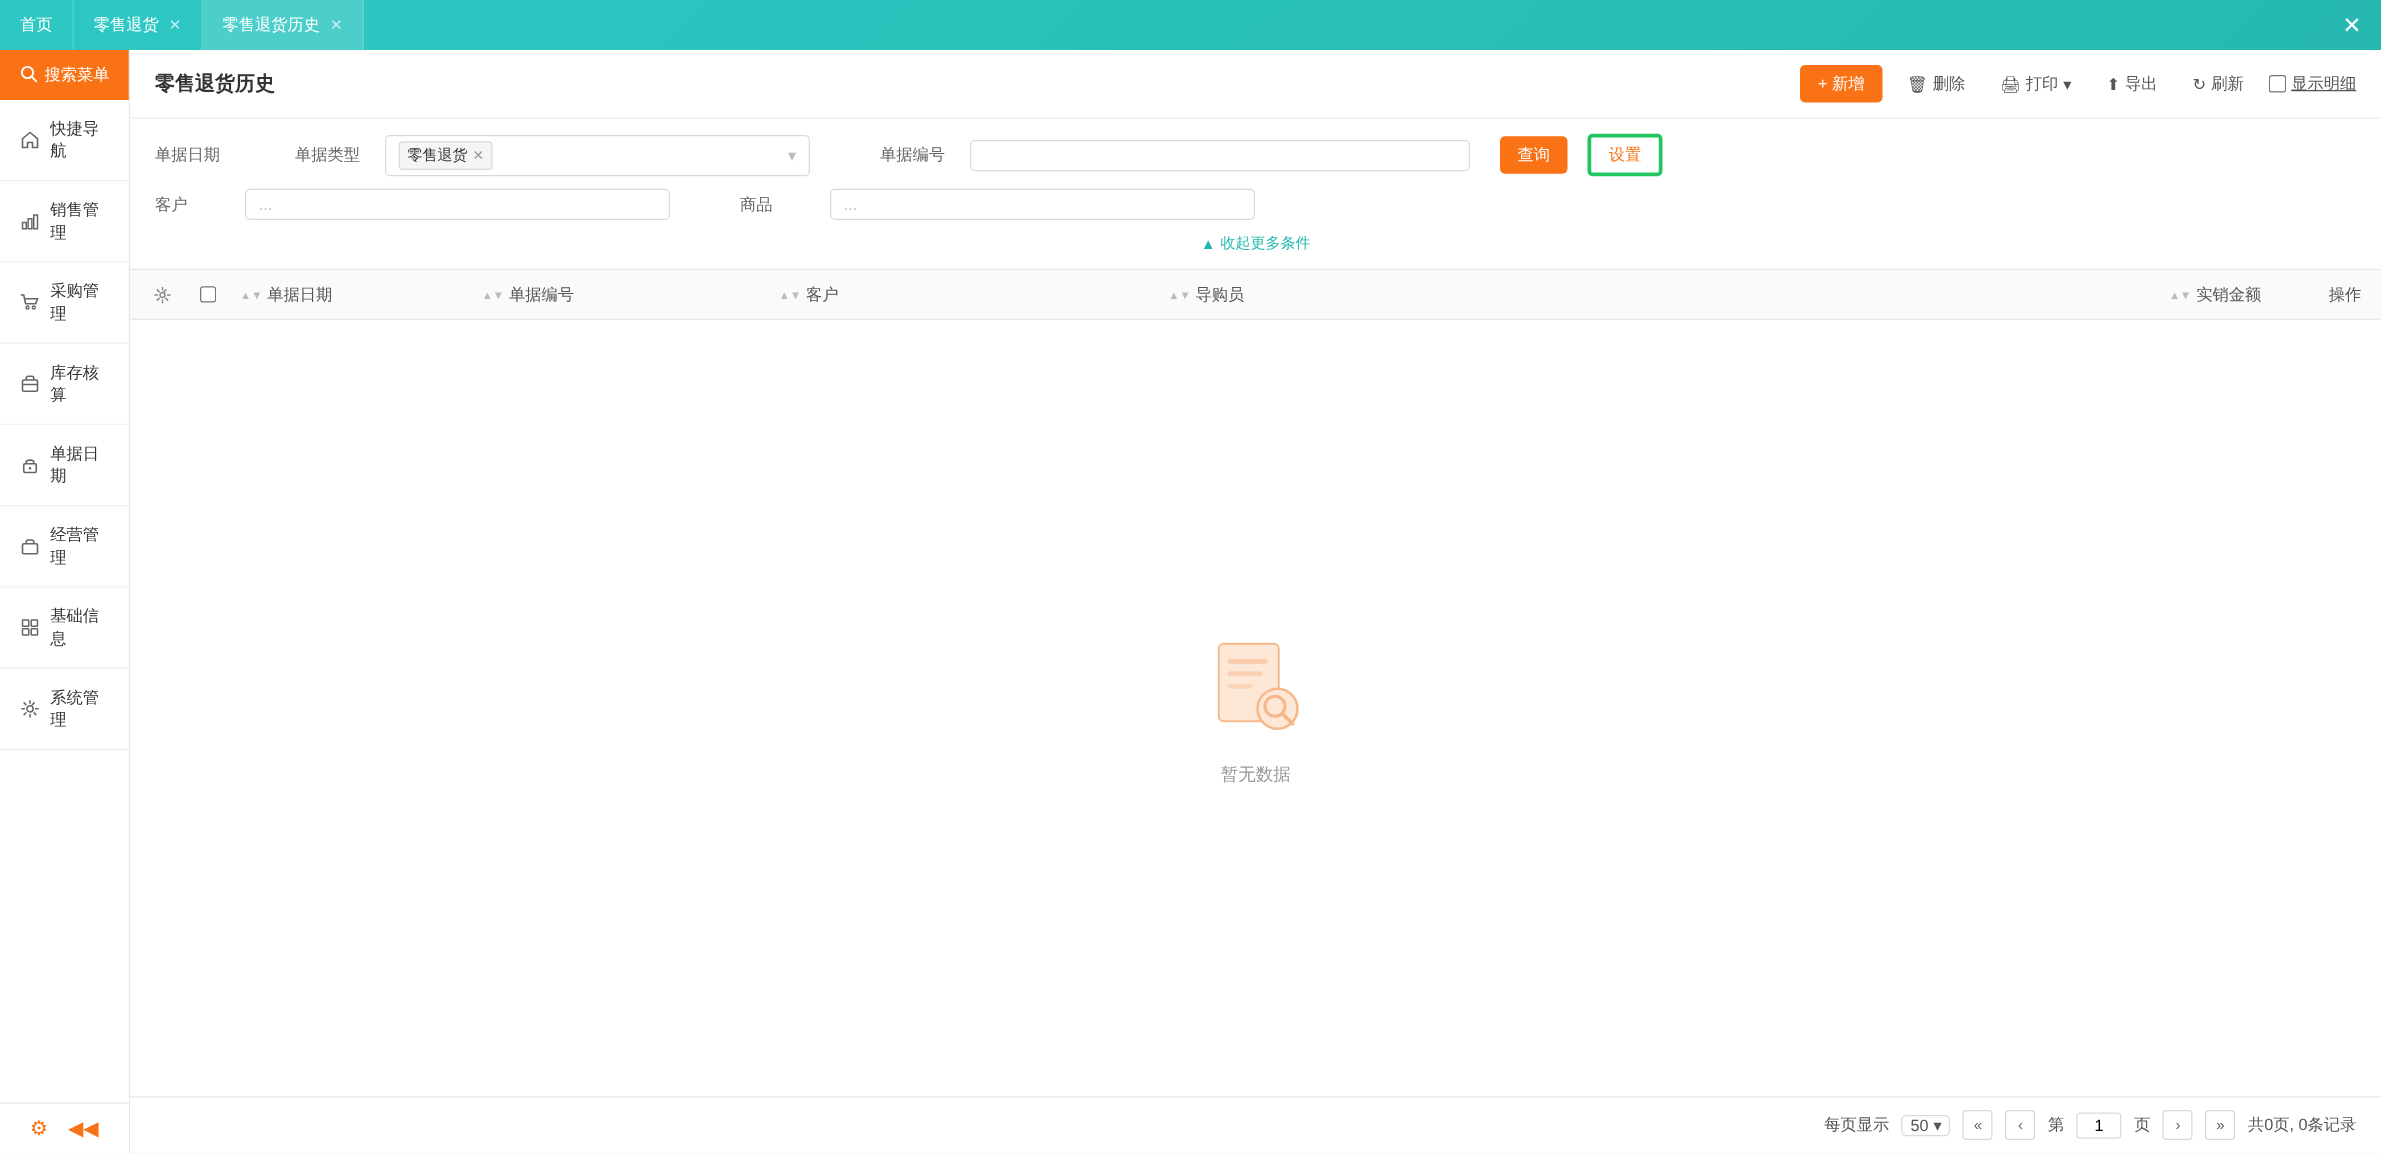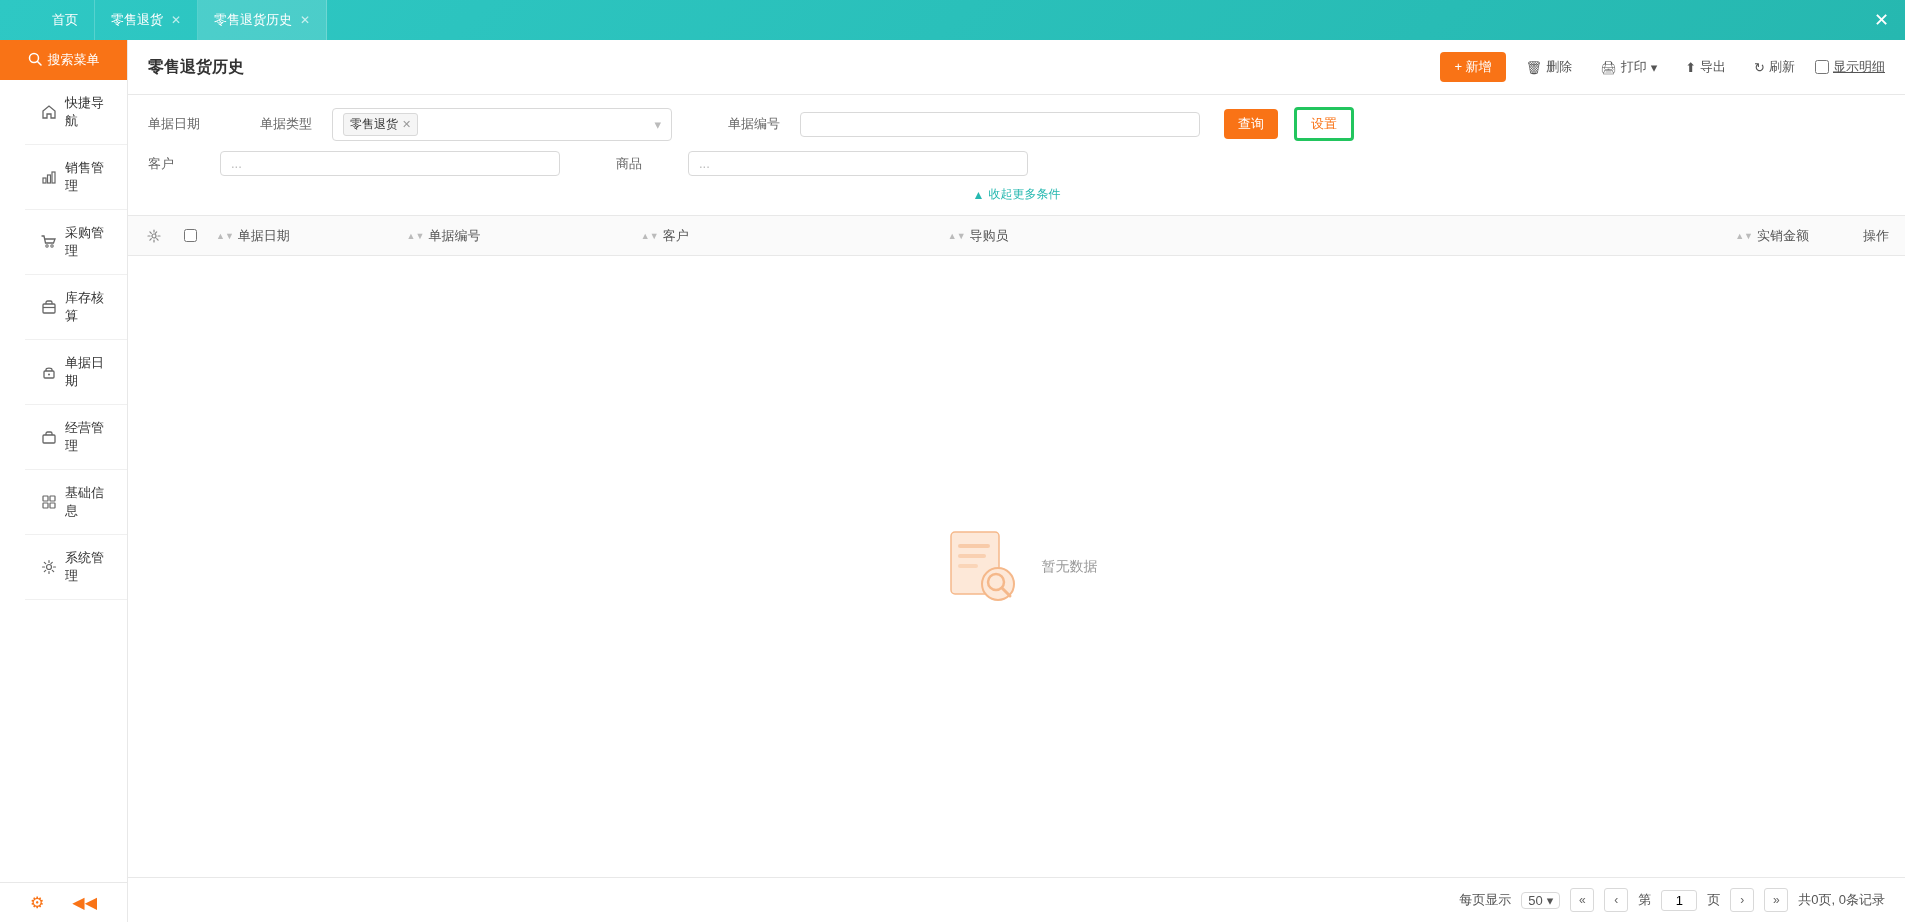--- a/index.html
+++ b/index.html
@@ -12,21 +12,20 @@
       display: flex;
       align-items: center;
       padding: 0 0 0 0;
       flex-shrink: 0;
     }
     .top-bar-tabs {
       display: flex;
       align-items: center;
       height: 100%;
       flex: 1;
-      margin-left: 36px;
     }
     .top-tab {
       display: flex;
       align-items: center;
       padding: 0 16px;
       font-size: 13px;
       color: #fff;
       cursor: pointer;
       border-right: 1px solid rgba(255,255,255,0.2);
       height: 100%;
@@ -50,42 +49,41 @@
 
     
     .main-layout {
       display: flex;
       flex: 1;
       overflow: hidden;
     }
 
     
     .sidebar {
-      width: 128px;
+      width: 104px;
       background: #fff;
       display: flex;
       flex-direction: column;
       border-right: 1px solid #e8e8e8;
       flex-shrink: 0;
     }
     .sidebar-search {
       height: 40px;
       background: #f97316;
       display: flex;
       align-items: center;
       justify-content: center;
       color: #fff;
       font-size: 13px;
       cursor: pointer;
       gap: 6px;
     }
     .sidebar-menu {
       flex: 1;
       overflow-y: auto;
-      padding-left: 25px;
     }
     .sidebar-item {
       display: flex;
       align-items: center;
       padding: 14px 16px;
       font-size: 13px;
       color: #333;
       cursor: pointer;
       border-bottom: 1px solid #f0f0f0;
       gap: 8px;
@@ -299,21 +297,21 @@
     .col-customer { flex: 2; }
     .col-guide { flex: 1.5; }
     .col-spacer { flex: 3; }
     .col-amount { flex: 1.2; justify-content: flex-end; }
     .col-op { width: 80px; justify-content: flex-end; }
 
     
     .empty-state {
       flex: 1;
       display: flex;
-      flex-direction: row;
+      flex-direction: column;
       align-items: center;
       justify-content: center;
       gap: 16px;
     }
     .empty-illustration {
       width: 90px;
       height: 90px;
       position: relative;
     }
     .empty-text {

